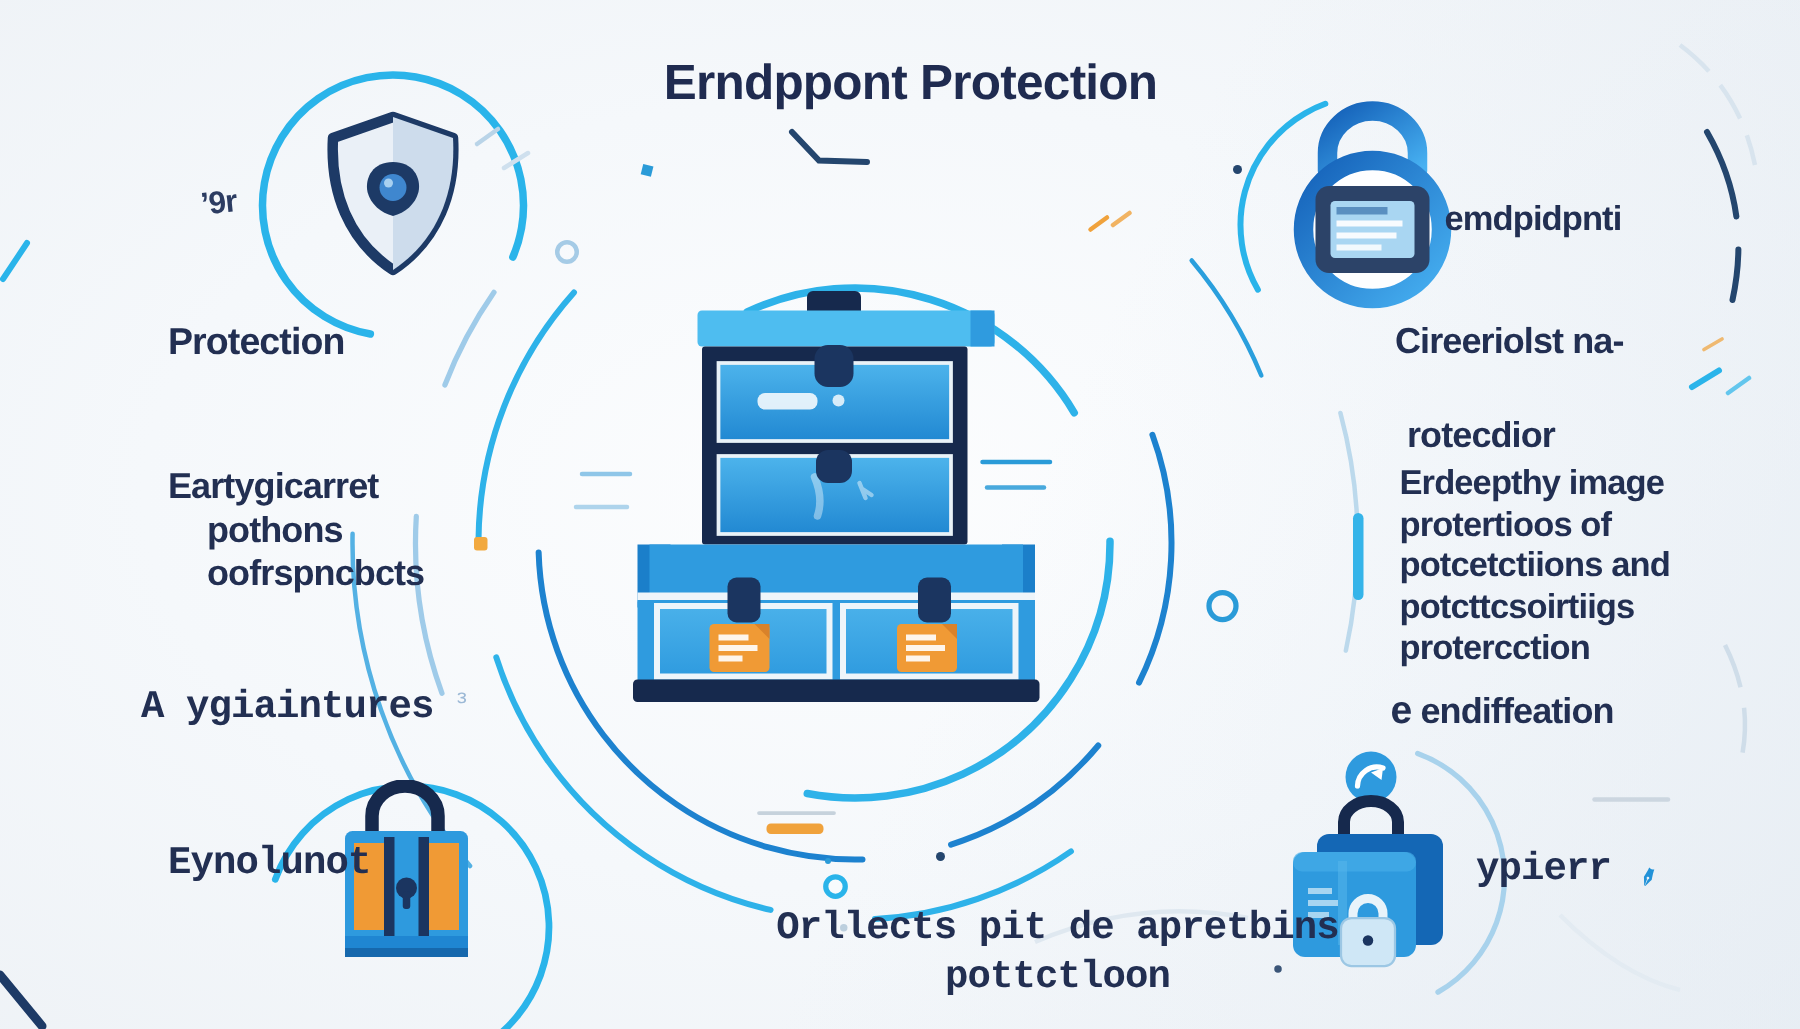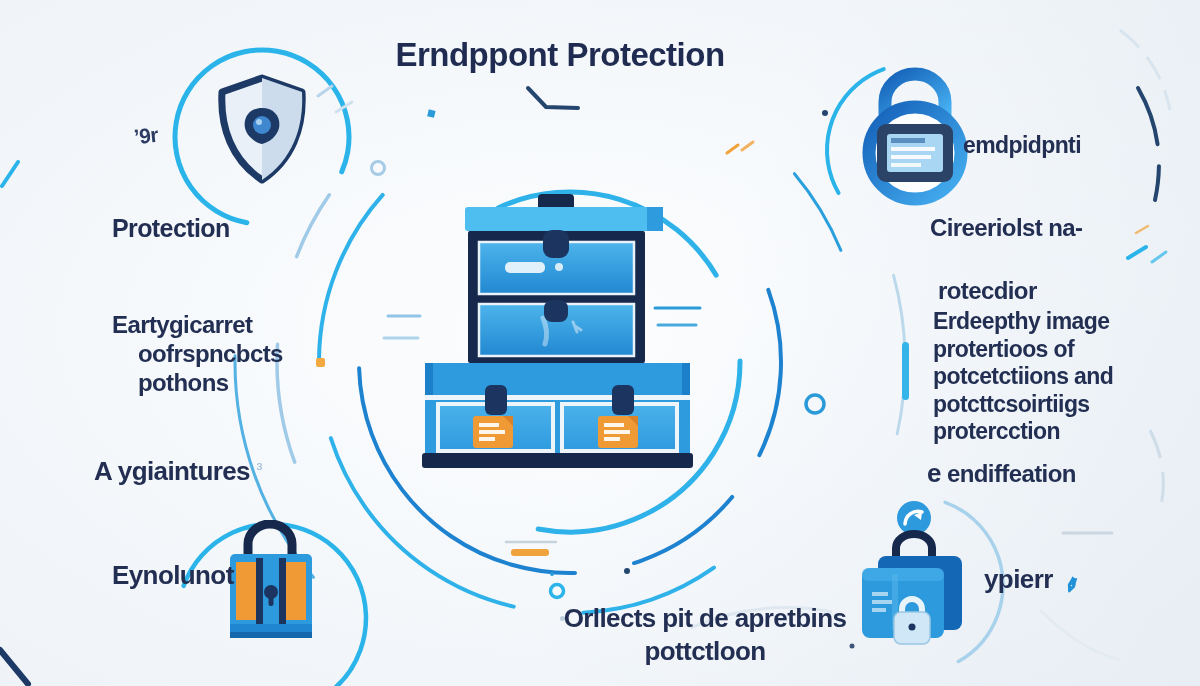--- a/index.html
+++ b/index.html
@@ -9,22 +9,22 @@
     background:
       linear-gradient(115deg, rgba(255,255,255,0) 55%, rgba(226,234,242,.55) 100%),
       radial-gradient(ellipse at 47% 48%, #fcfdfe 0%, #f5f8fb 52%, #eef2f6 100%);
   }
   .abs{position:absolute;}
   .lbl{
     position:absolute;color:#222f52;font-weight:bold;
     letter-spacing:-0.6px;line-height:1.18;white-space:nowrap;
   }
   .sz21{font-size:21px;} .sz23{font-size:23px;} .sz24{font-size:24px;}
-  .sz25{font-size:25px;} .sz26{font-size:26px;} .title{
-    font-size:33px;letter-spacing:-0.5px;color:#1f2b50;font-weight:bold;
+  .sz25{font-size:25px;} .sz26{font-size:26px;font-family:Liberation Mono, monospace;} .title{
+    font-size:33px;letter-spacing:-0.5px;color:#1f2b50;font-weight:bold;padding-left:47px;
   }
   .blockline{display:block;}
   .indent{margin-left:26px;}
   .indent8{margin-left:8px;margin-top:32px;}
   .suffix{font-size:13px;color:#9cb9d6;vertical-align:super;font-weight:normal;}
   .cyanbar{position:absolute;width:7px;height:58px;border-radius:4px;background:#35b4e9;}
   .quill{display:inline-block;transform:rotate(112deg) translate(2px,-4px);color:#2292d8;font-size:22px;}
   .fntdot{position:absolute;width:5px;height:5px;border-radius:50%;background:#bccfde;}
   svg{display:block;}
 </style>
@@ -199,22 +199,22 @@
     <rect x="42" y="116" width="36" height="32" rx="7" fill="#cfe7f6" stroke="#9cc7e4" stroke-width="1.5"></rect>
     <circle cx="60" cy="131" r="3.5" fill="#1b3560"></circle>
   </svg>
 
   <div class="lbl sz21" style="left:134px;top:124px;transform:rotate(-6deg);color:#2c3c62;">ʼ9r</div>
 
   <div class="lbl sz25" style="left:112px;top:214px;">Protection</div>
 
   <div class="lbl sz24" style="left:112px;top:310px;line-height:29px;">
     <span class="blockline">Eartygicarret</span>
+    <span class="blockline indent">pothons</span>
     <span class="blockline indent">oofrspncbcts</span>
-    <span class="blockline indent">pothons</span>
   </div>
 
   <div class="lbl sz26" style="left:94px;top:456px;">
     <span>A</span>
     <span> </span>
     <span>ygiaintures</span>
     <span class="suffix">ɜ</span>
   </div>
 
   <div class="lbl sz26" style="left:112px;top:560px;">Eynolunot</div>

